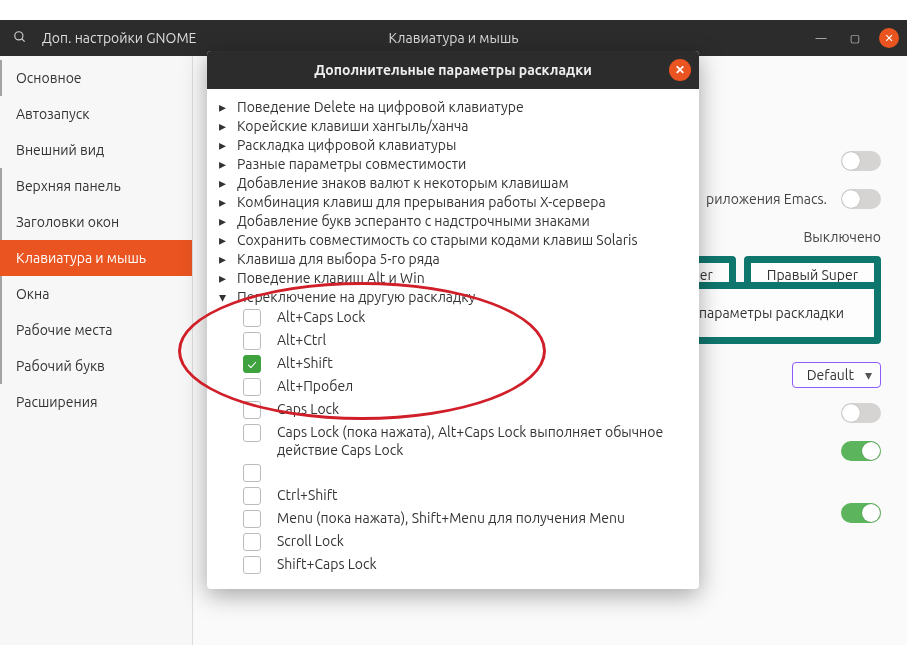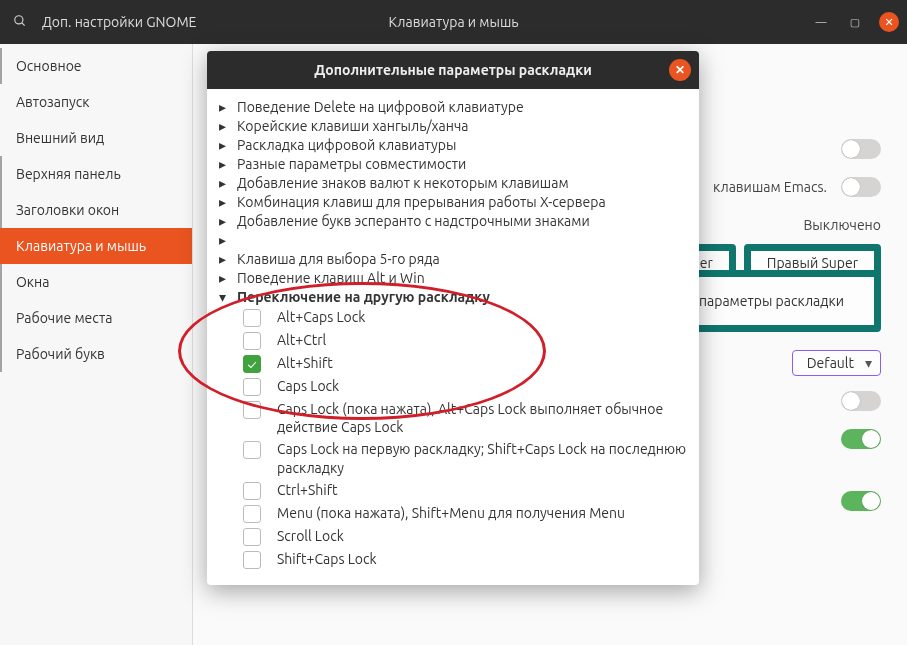--- a/index.html
+++ b/index.html
@@ -10,27 +10,28 @@
     color: #3d3d3d;
     background: #fff;
     width: 907px;
     height: 645px;
     overflow: hidden;
     position: relative;
   }
 
   
   .titlebar {
-    height: 44px;
+    height: 36px;
     background: #2c2c2c;
     color: #d8d8d8;
     display: flex;
     align-items: center;
     padding: 0 8px;
     font-size: 14px;
+    margin-top: 20px;
   }
   .titlebar .search-ico { width: 24px; text-align: center; }
   .titlebar .left-title { margin-left: 10px; font-weight: 400; color:#ddd;}
   .titlebar .center-title {
     position: absolute;
     left: 0; right: 0;
     text-align: center;
     pointer-events: none;
     color:#ddd;
   }
@@ -175,21 +176,21 @@
   .tree-row {
     display: flex;
     align-items: center;
     gap: 6px;
     padding: 1.5px 0;
     font-size: 14px;
     color: #343434;
     cursor: pointer;
   }
   .tree-row .arrow { width:12px; display:inline-block; color:#333;}
-  .tree-row.bold .lbl { font-weight: 700; }
+  .tree-row.bold .lbl { font-weight: 400; }
   .opt-row {
     display:flex;
     align-items:flex-start;
     gap:16px;
     padding: 2px 0 2px 24px;
     font-size: 14px;
     color:#343434;
   }
   .chkbox {
     width:18px;height:18px;
@@ -239,29 +240,30 @@
   <div class="sidebar" id="sidebar">
       <div class="sidebar-item indicator">Основное</div>
       <div class="sidebar-item">Автозапуск</div>
       <div class="sidebar-item">Внешний вид</div>
       <div class="sidebar-item indicator">Верхняя панель</div>
       <div class="sidebar-item indicator">Заголовки окон</div>
       <div class="sidebar-item active">Клавиатура и мышь</div>
       <div class="sidebar-item indicator">Окна</div>
       <div class="sidebar-item indicator">Рабочие места</div>
       <div class="sidebar-item indicator">Рабочий букв</div>
+      <div class="sidebar-item">Расширения</div>
     </div>
 
   <div class="main">
     <div style="height:68px"></div>
     <div class="row">
       <span class="switch"></span>
     </div>
     <div class="row">
-      <span class="label">клавишам Emacs.</span>
+      <span class="label">риложения Emacs.</span>
       <span class="switch"></span>
     </div>
     <div class="row">
       <span class="status-text">Выключено</span>
     </div>
     <div class="row">
       <div class="btns">
         <span class="btn">uper</span>
         <span class="btn">Правый Super</span>
       </div>
@@ -317,20 +319,21 @@
       <div class="tree-row">
         <span class="arrow">▸</span>
         <span class="lbl">Комбинация клавиш для прерывания работы X-сервера</span>
       </div>
       <div class="tree-row">
         <span class="arrow">▸</span>
         <span class="lbl">Добавление букв эсперанто с надстрочными знаками</span>
       </div>
       <div class="tree-row">
         <span class="arrow">▸</span>
+        <span class="lbl">Сохранить совместимость со старыми кодами клавиш Solaris</span>
       </div>
       <div class="tree-row">
         <span class="arrow">▸</span>
         <span class="lbl">Клавиша для выбора 5-го ряда</span>
       </div>
       <div class="tree-row">
         <span class="arrow">▸</span>
         <span class="lbl">Поведение клавиш Alt и Win</span>
       </div>
       <div class="tree-row bold">
@@ -344,29 +347,32 @@
       <div class="opt-row">
         <span class="chkbox"></span>
         <span class="olbl">Alt+Ctrl</span>
       </div>
       <div class="opt-row">
         <span class="chkbox checked">✓</span>
         <span class="olbl">Alt+Shift</span>
       </div>
       <div class="opt-row">
         <span class="chkbox"></span>
+        <span class="olbl">Alt+Пробел</span>
+      </div>
+      <div class="opt-row">
+        <span class="chkbox"></span>
         <span class="olbl">Caps Lock</span>
       </div>
       <div class="opt-row">
         <span class="chkbox"></span>
         <span class="olbl">Caps Lock (пока нажата), Alt+Caps Lock выполняет обычное действие Caps Lock</span>
       </div>
       <div class="opt-row">
         <span class="chkbox"></span>
-        <span class="olbl">Caps Lock на первую раскладку; Shift+Caps Lock на последнюю раскладку</span>
       </div>
       <div class="opt-row">
         <span class="chkbox"></span>
         <span class="olbl">Ctrl+Shift</span>
       </div>
       <div class="opt-row">
         <span class="chkbox"></span>
         <span class="olbl">Menu (пока нажата), Shift+Menu для получения Menu</span>
       </div>
       <div class="opt-row">

